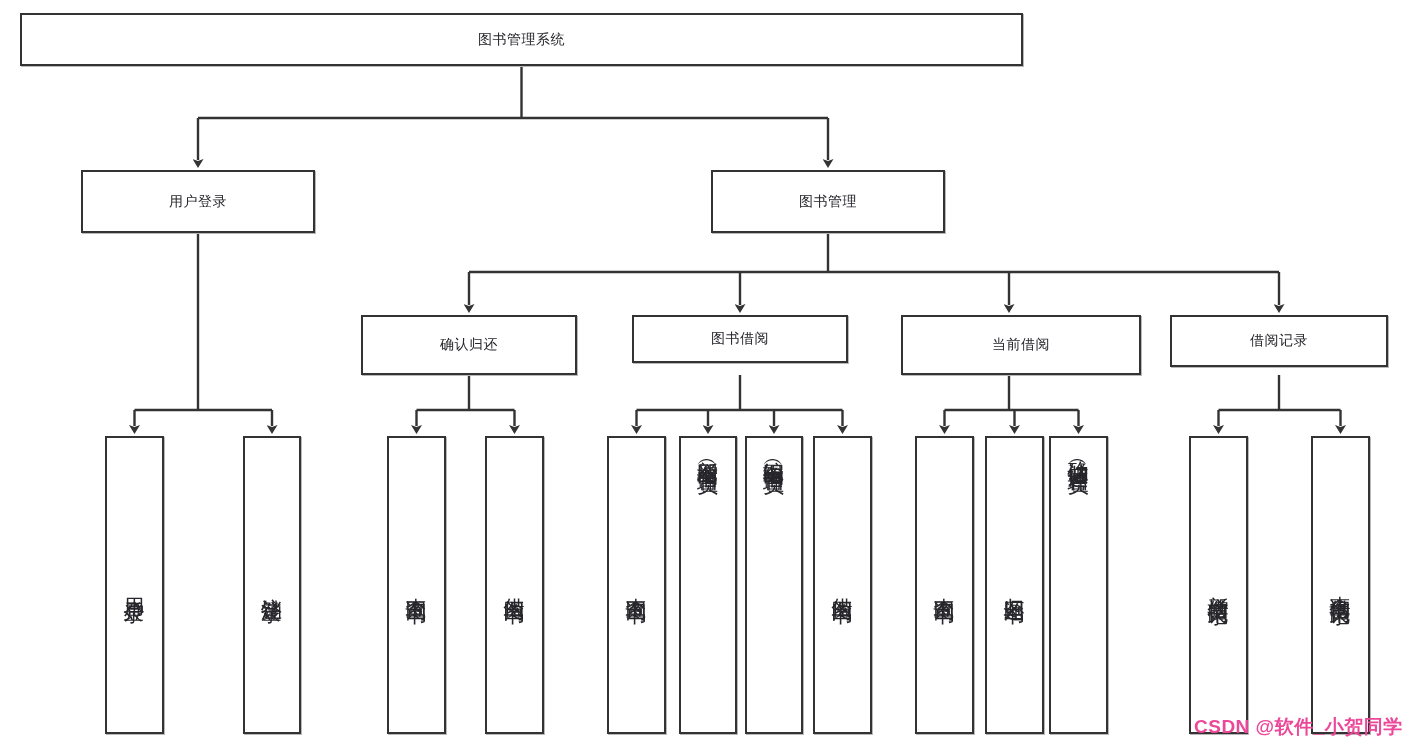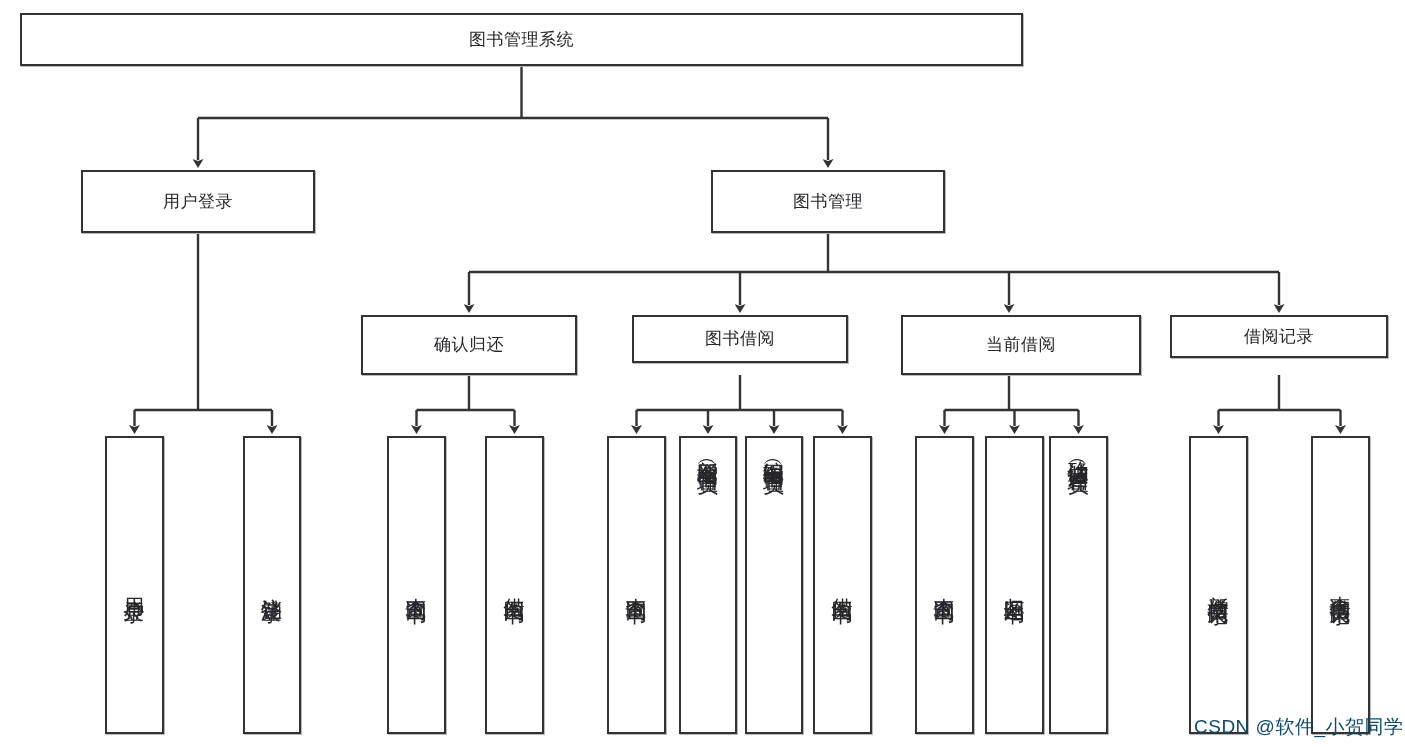--- a/index.html
+++ b/index.html
@@ -22,21 +22,21 @@
     box-sizing: border-box;
     background: #ffffff;
     border: 2px solid #333333;
     box-shadow: 1px 1px 0 0 #b9b9b9;
     display: flex;
     align-items: center;
     justify-content: center;
   }
   .node-label {
     color: #26262b;
-    font-size: 17px;
+    font-size: 14px;
     line-height: 1.12;
     letter-spacing: 0.5px;
     white-space: nowrap;
     text-align: center;
   }
   .node.vertical {
     align-items: flex-start;
     padding-top: 6px;
   }
   .node.vertical .node-label {
@@ -56,23 +56,24 @@
     position: absolute;
     left: 0;
     top: 0;
     width: 1405px;
     height: 747px;
     pointer-events: none;
   }
   .watermark {
     position: absolute;
     font-size: 19px;
-    color: #0c4a6e;
+    color: #ec4899;
     white-space: nowrap;
     letter-spacing: 0.5px;
+    font-weight: bold;
   }
 </style>
 </head>
 <body>
 
 <div id="canvas">
   <svg class="links" viewBox="0 0 1405 747">
     <defs>
       <marker id="arrow" markerWidth="9" markerHeight="11" refX="1" refY="5.5" orient="auto" markerUnits="userSpaceOnUse">
         <path d="M0,0 L9,5.5 L0,11 L2,5.5 Z" fill="#333333"></path>
@@ -126,21 +127,21 @@
       </div>
       <div class="node" style="left: 361px; top: 315px; width: 216px; height: 60px;">
         <span class="node-label">确认归还</span>
       </div>
       <div class="node" style="left: 632px; top: 315px; width: 216px; height: 48px;">
         <span class="node-label">图书借阅</span>
       </div>
       <div class="node" style="left: 901px; top: 315px; width: 240px; height: 60px;">
         <span class="node-label">当前借阅</span>
       </div>
-      <div class="node" style="left: 1170px; top: 315px; width: 218px; height: 43px;">
+      <div class="node" style="left: 1170px; top: 315px; width: 218px; height: 52px;">
         <span class="node-label">借阅记录</span>
       </div>
       <div class="node vertical centered" style="left: 105px; top: 436px; width: 59px; height: 298px;">
         <span class="node-label">用户登录</span>
       </div>
       <div class="node vertical centered" style="left: 243px; top: 436px; width: 58px; height: 298px;">
         <span class="node-label">注销登录</span>
       </div>
       <div class="node vertical centered" style="left: 387px; top: 436px; width: 59px; height: 298px;">
         <span class="node-label">查询图书</span>

